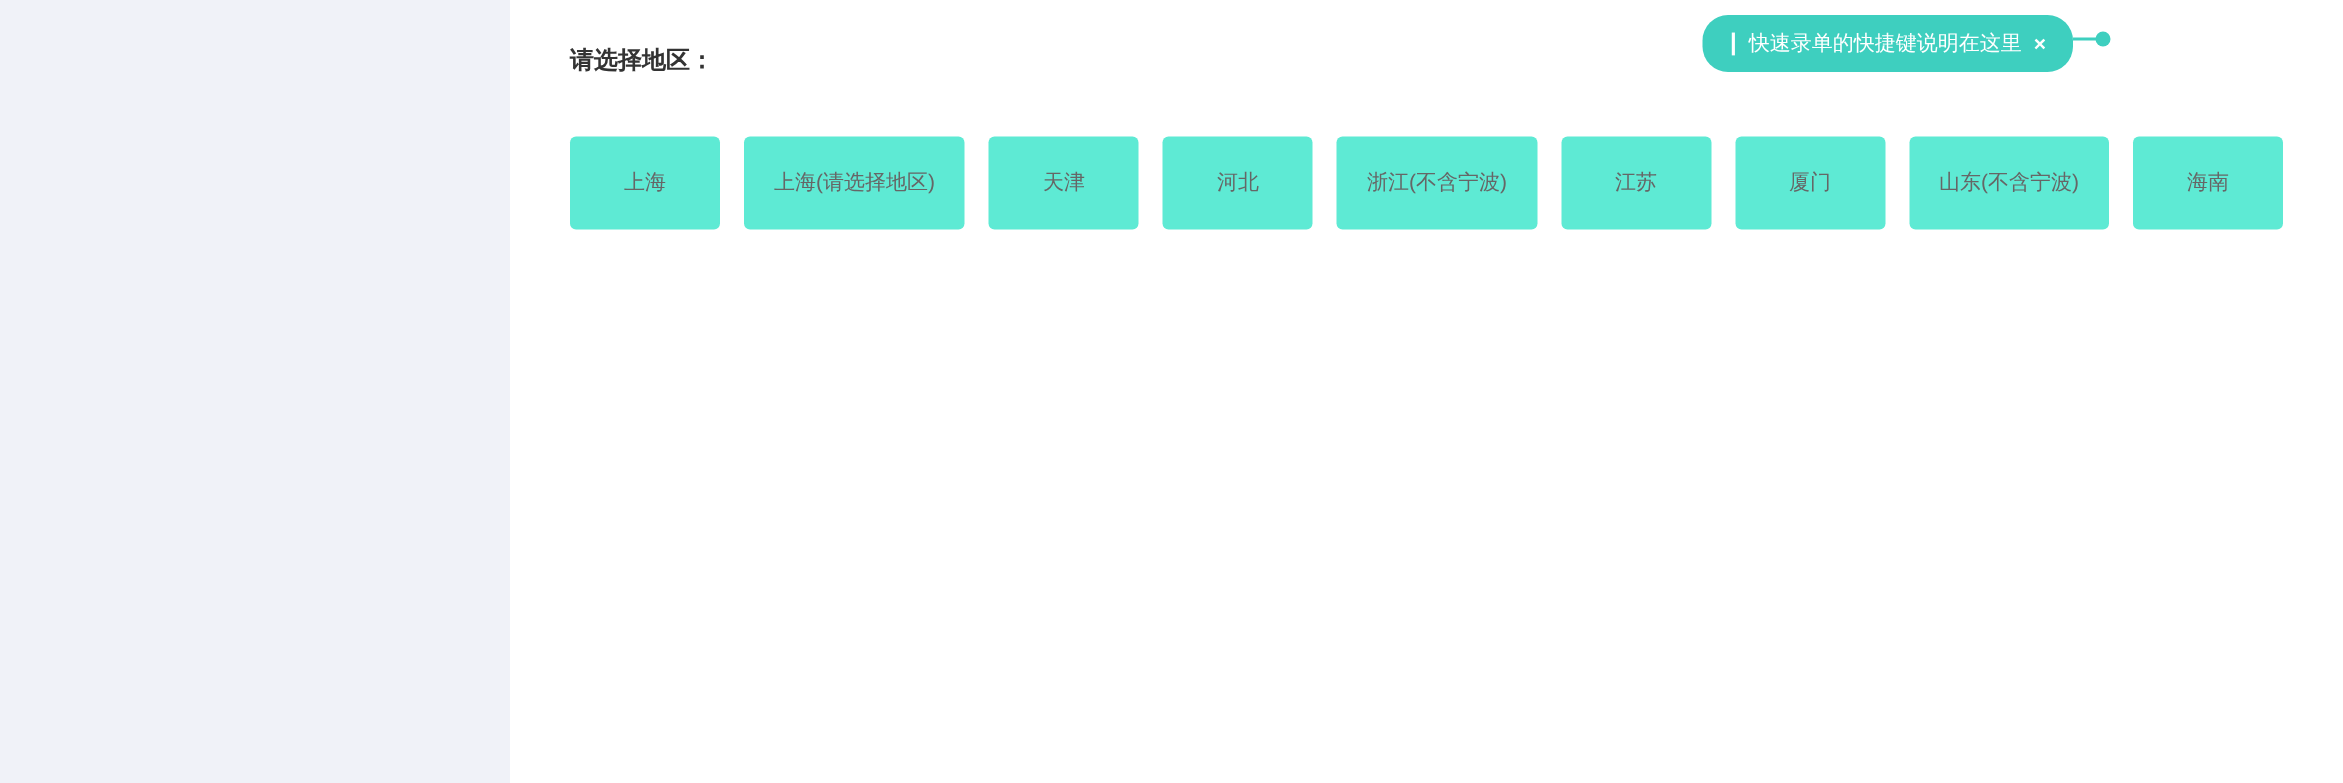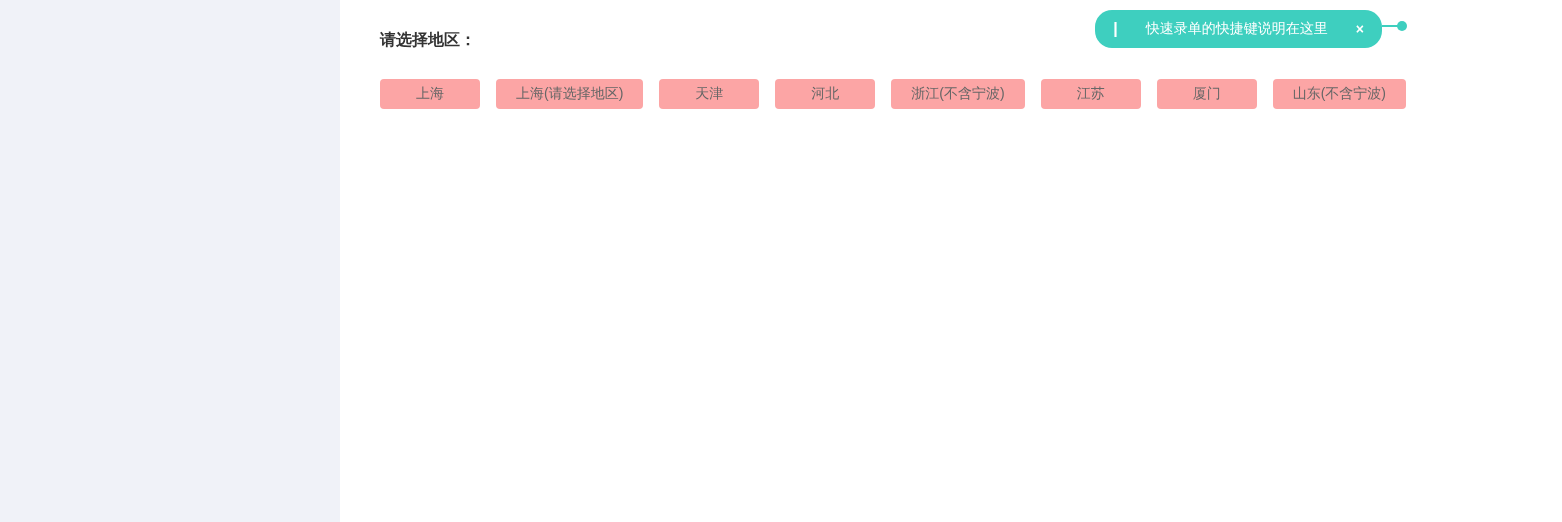--- a/index.html
+++ b/index.html
@@ -43,45 +43,46 @@
       font-weight: bold;
     }
 
     .region-grid {
       display: flex;
       flex-wrap: wrap;
       gap: 16px;
     }
 
     .region-btn {
-      background: #fca5a5;
+      background: #5eead4;
       border: none;
       border-radius: 4px;
-      padding: 6px 20px;
+      padding: 22px 20px;
       font-size: 14px;
       color: #666;
       cursor: pointer;
       min-width: 100px;
       text-align: center;
       white-space: nowrap;
+      margin-top: 12px;
     }
 
     
     .tooltip-banner {
       position: absolute;
       top: 10px;
       right: 180px;
       background: #3ecfbf;
       color: #fff;
       padding: 10px 18px;
       border-radius: 17px;
       font-size: 14px;
       display: flex;
       align-items: center;
-      gap: 28px;
+      gap: 8px;
       white-space: nowrap;
       z-index: 100;
     }
 
     .tooltip-banner::before {
       content: '|';
       font-weight: bold;
       font-size: 16px;
     }
 
@@ -124,20 +125,21 @@
   <div class="region-grid">
 
   <button class="region-btn">上海</button>
       <button class="region-btn">上海(请选择地区)</button>
       <button class="region-btn">天津</button>
       <button class="region-btn">河北</button>
       <button class="region-btn">浙江(不含宁波)</button>
       <button class="region-btn">江苏</button>
       <button class="region-btn">厦门</button>
       <button class="region-btn">山东(不含宁波)</button>
+      <button class="region-btn">海南</button>
     </div>
 </div>
 
 <div class="tooltip-banner">
   <span>快速录单的快捷键说明在这里</span>
   <span class="tooltip-close">×</span>
 </div>
 <div class="tooltip-line"></div>
 <div class="tooltip-dot"></div>
 

